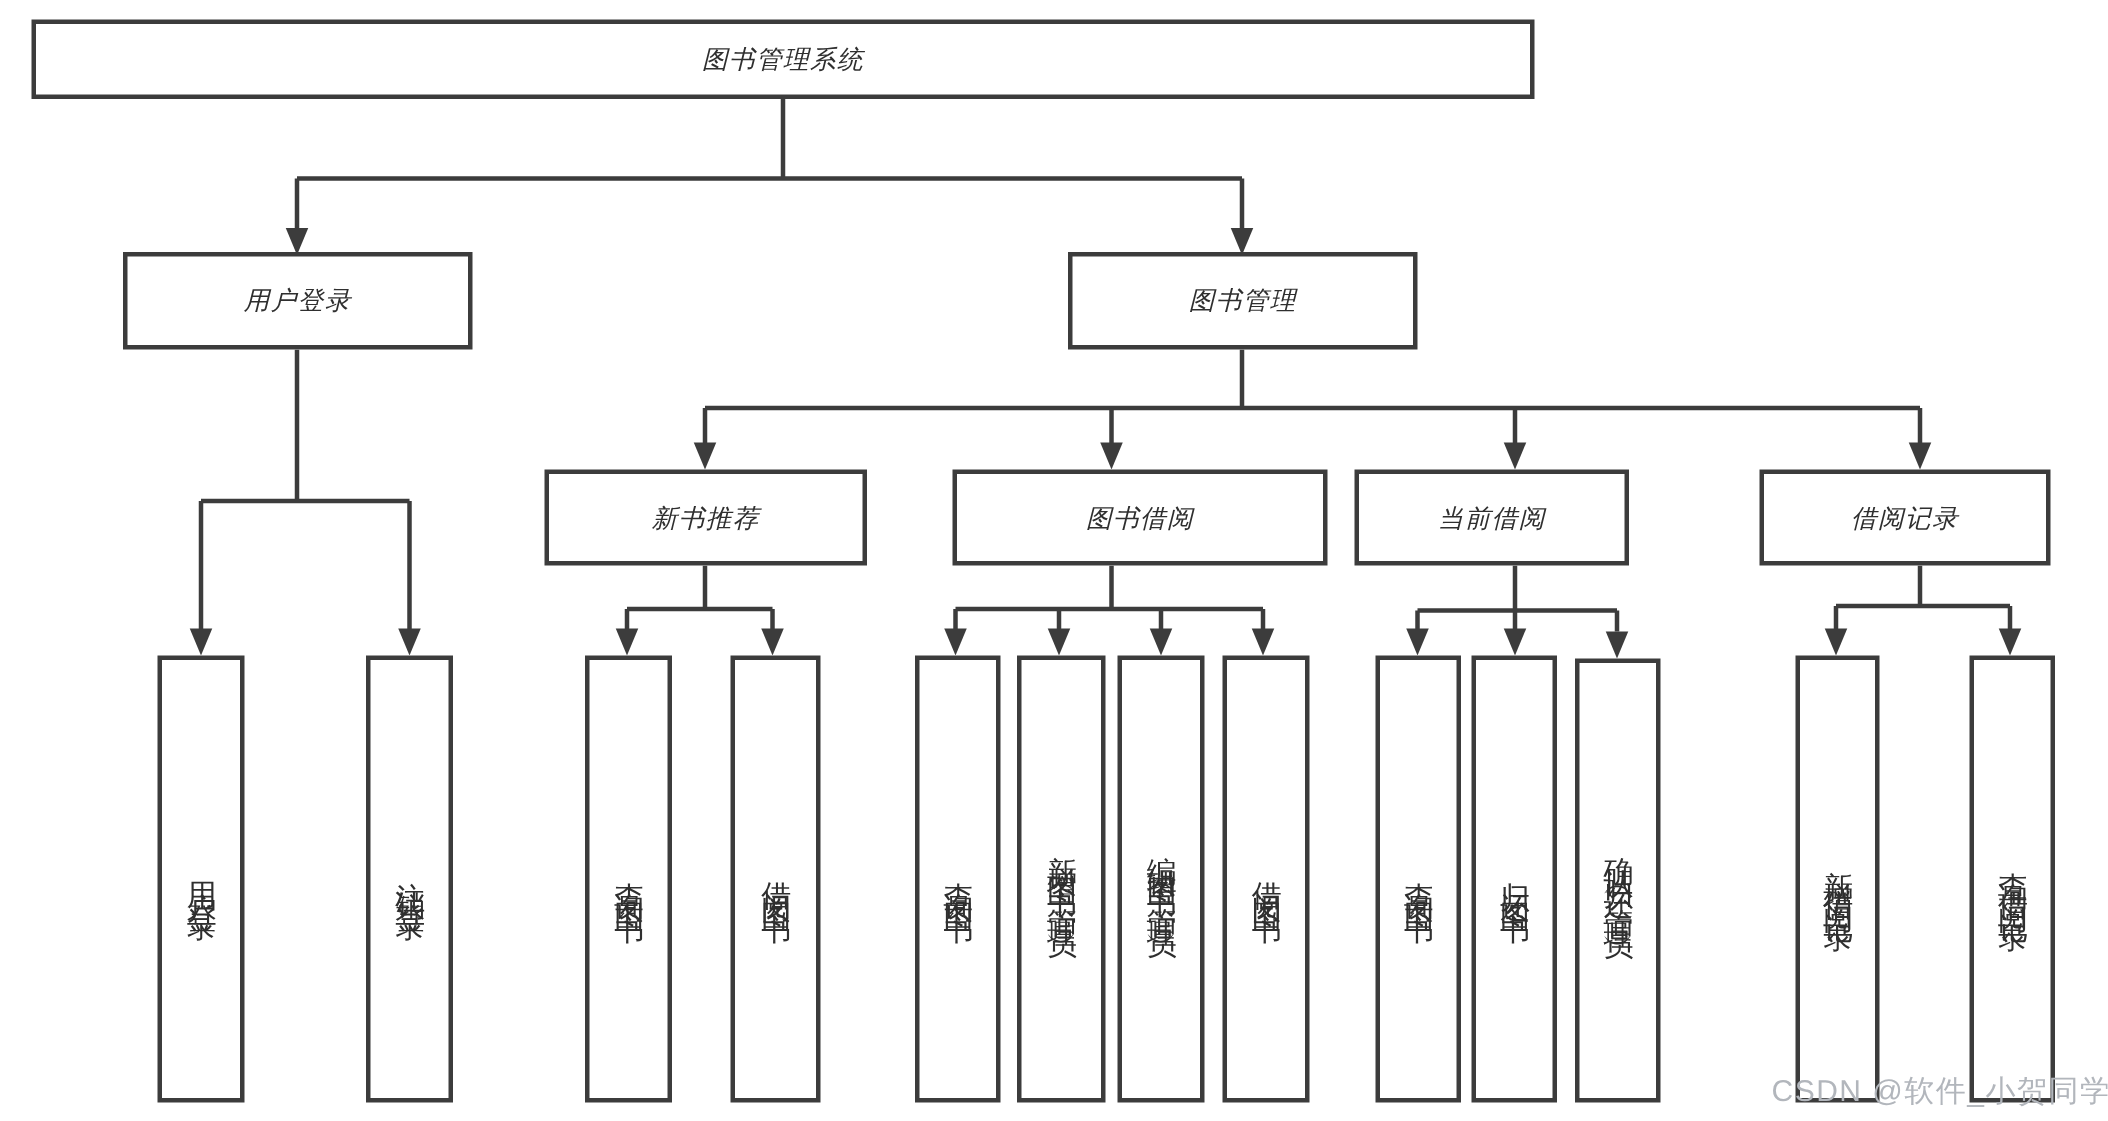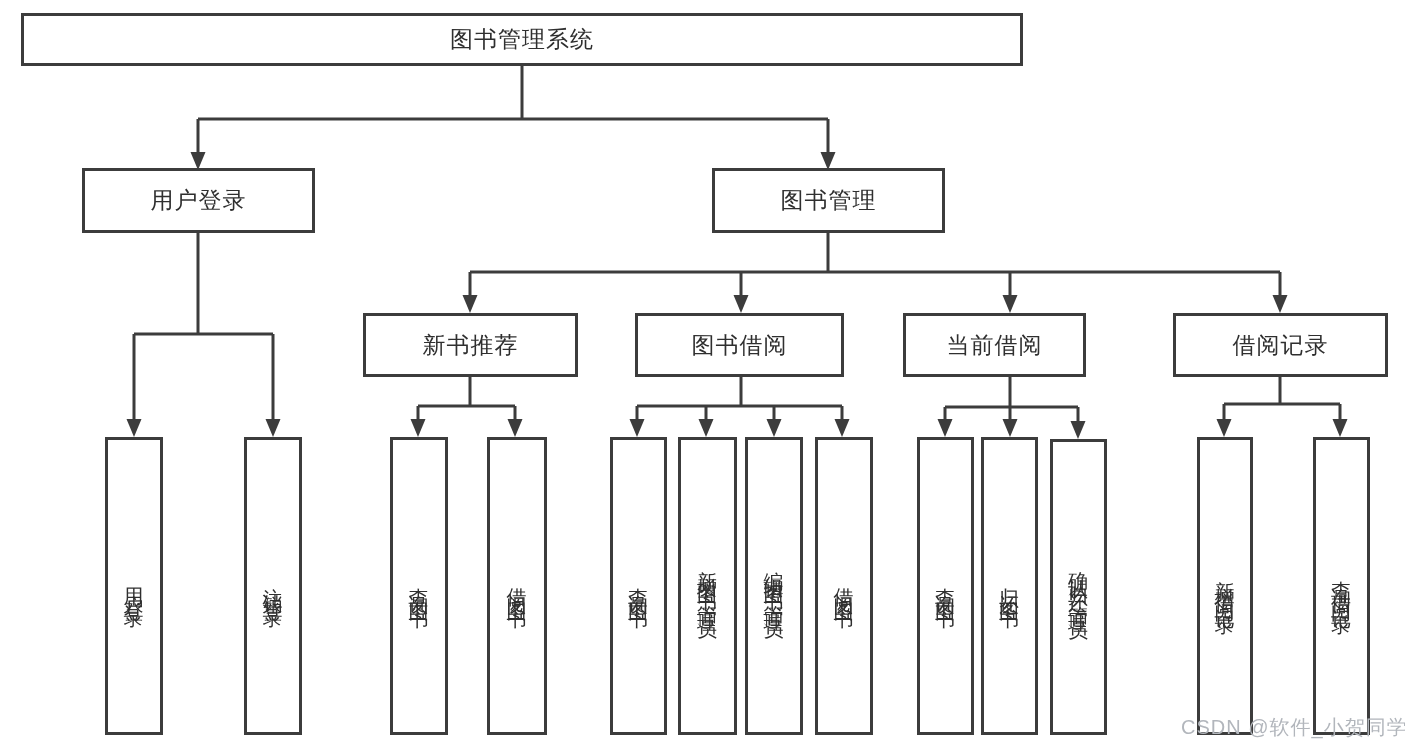--- a/index.html
+++ b/index.html
@@ -41,22 +41,23 @@
     position:absolute;
     box-sizing:border-box;
     border:3px solid var(--line);
     background:var(--node-bg);
     display:flex;
     align-items:center;
     justify-content:center;
     color:var(--text);
   }
   .hnode{
-    font-size:23px;
+    font-size:17px;
     letter-spacing:1px;
+    font-style:italic;
   }
   .vnode{
     font-size:20px;
   }
   .vnode .vtext{
     writing-mode:vertical-rl;
     text-orientation:mixed;
     letter-spacing:7px;
     line-height:1.2;
     white-space:nowrap;
@@ -123,27 +124,27 @@
   <div class="node hnode" style="left:82px;top:168px;width:233px;height:65px;">
     <span>用户登录</span>
   </div>
   <div class="node hnode" style="left:712px;top:168px;width:233px;height:65px;">
     <span>图书管理</span>
   </div>
 
   <div class="node hnode" style="left:363px;top:313px;width:215px;height:64px;">
     <span>新书推荐</span>
   </div>
-  <div class="node hnode" style="left:635px;top:313px;width:209px;height:64px;">
+  <div class="node hnode" style="left:635px;top:313px;width:250px;height:64px;">
     <span>图书借阅</span>
   </div>
   <div class="node hnode" style="left:903px;top:313px;width:183px;height:64px;">
     <span>当前借阅</span>
   </div>
-  <div class="node hnode" style="left:1173px;top:313px;width:215px;height:64px;">
+  <div class="node hnode" style="left:1173px;top:313px;width:194px;height:64px;">
     <span>借阅记录</span>
   </div>
 
   <div class="node vnode" style="left:105px;top:437px;width:58px;height:298px;">
     <span class="vtext">用户登录</span>
   </div>
   <div class="node vnode" style="left:244px;top:437px;width:58px;height:298px;">
     <span class="vtext">注销登录</span>
   </div>
 

